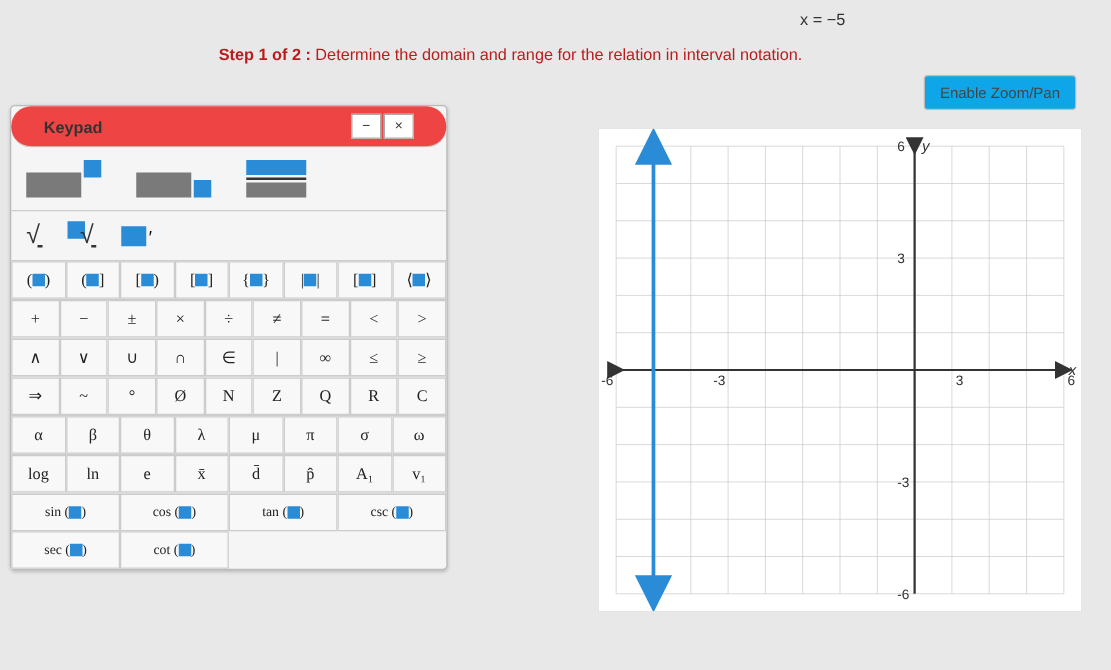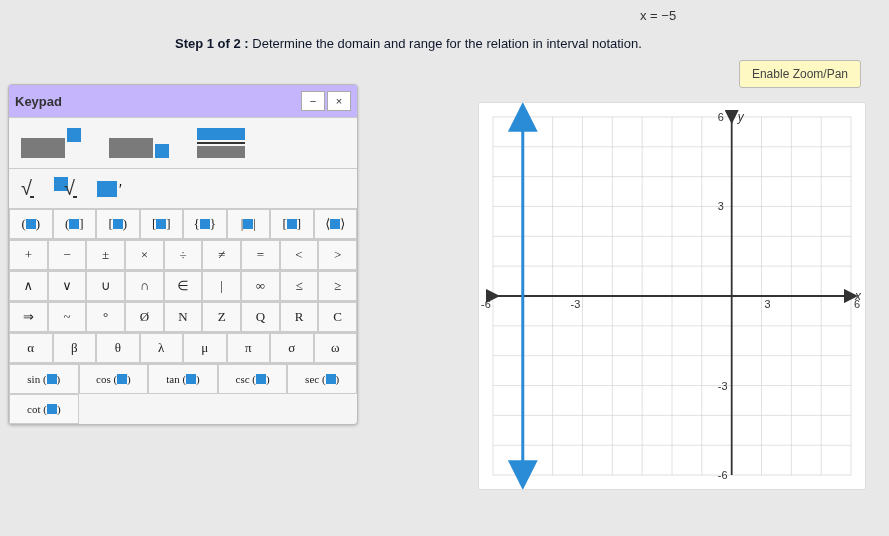--- a/index.html
+++ b/index.html
@@ -17,50 +17,51 @@
     top: 8px;
     left: 640px;
     font-size: 13px;
     color: #333;
   }
   .step-title {
     position: absolute;
     top: 36px;
     left: 175px;
     font-size: 13px;
-    color: #0f172a;
+    color: #b91c1c;
   }
   .step-title .bold { font-weight: bold; }
   .enable-zoom {
     position: absolute;
     top: 60px;
     right: 28px;
-    background: #fef9c3;
+    background: #0ea5e9;
     border: 1px solid #bbb;
     border-radius: 3px;
     padding: 6px 12px;
     font-size: 12px;
     color: #444;
   }
   .keypad-panel {
     position: absolute;
     top: 84px;
     left: 8px;
     width: 350px;
     background: #f5f5f5;
     border: 1px solid #bbb;
     border-radius: 4px;
     box-shadow: 0 1px 3px rgba(0,0,0,0.2);
   }
   .keypad-header {
     display: flex;
     align-items: center;
-    padding: 6px 6px;
-    border-bottom: 1px solid #ccc;
-    background: #c4b5fd;
+    padding: 6px 26px;
+    border-bottom: 1px solid #ccc;
+    background: #ef4444;
+    border-radius: 16px;
   }
   .keypad-header .label {
     font-weight: bold;
     font-size: 13px;
     color: #333;
     flex: 1;
   }
   .win-btn {
     width: 24px;
     height: 20px;
@@ -127,21 +128,21 @@
     grid-template-columns: repeat(9, 1fr);
     border-bottom: 1px solid #ccc;
   }
   .grid8 {
     display: grid;
     grid-template-columns: repeat(8, 1fr);
     border-bottom: 1px solid #ccc;
   }
   .grid6 {
     display: grid;
-    grid-template-columns: repeat(5, 1fr);
+    grid-template-columns: repeat(4, 1fr);
   }
   .cell {
     border: 1px solid #ccc;
     background: #f8f8f8;
     height: 30px;
     display: flex;
     align-items: center;
     justify-content: center;
     font-size: 13px;
     color: #222;
@@ -260,20 +261,30 @@
     </div>
   <div class="grid8" id="greeks">
       <div class="cell">α</div>
       <div class="cell">β</div>
       <div class="cell">θ</div>
       <div class="cell">λ</div>
       <div class="cell">μ</div>
       <div class="cell">π</div>
       <div class="cell">σ</div>
       <div class="cell">ω</div>
+    </div>
+  <div class="grid8" id="funcs">
+      <div class="cell">log</div>
+      <div class="cell">ln</div>
+      <div class="cell">e</div>
+      <div class="cell">x̄</div>
+      <div class="cell">d̄</div>
+      <div class="cell">p̂</div>
+      <div class="cell">A₁</div>
+      <div class="cell">v₁</div>
     </div>
   <div class="grid6" id="trig1">
       <div class="cell small">sin (<span class="sq"></span>)</div>
       <div class="cell small">cos (<span class="sq"></span>)</div>
       <div class="cell small">tan (<span class="sq"></span>)</div>
       <div class="cell small">csc (<span class="sq"></span>)</div>
       <div class="cell small">sec (<span class="sq"></span>)</div>
       <div class="cell small">cot (<span class="sq"></span>)</div>
     </div>
 </div>

